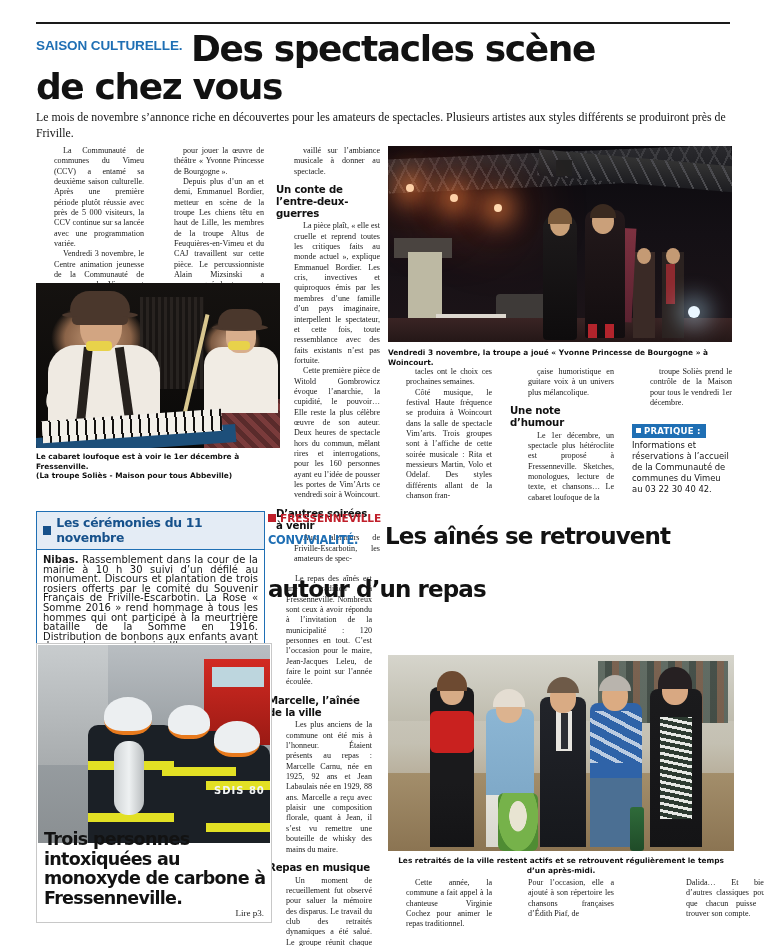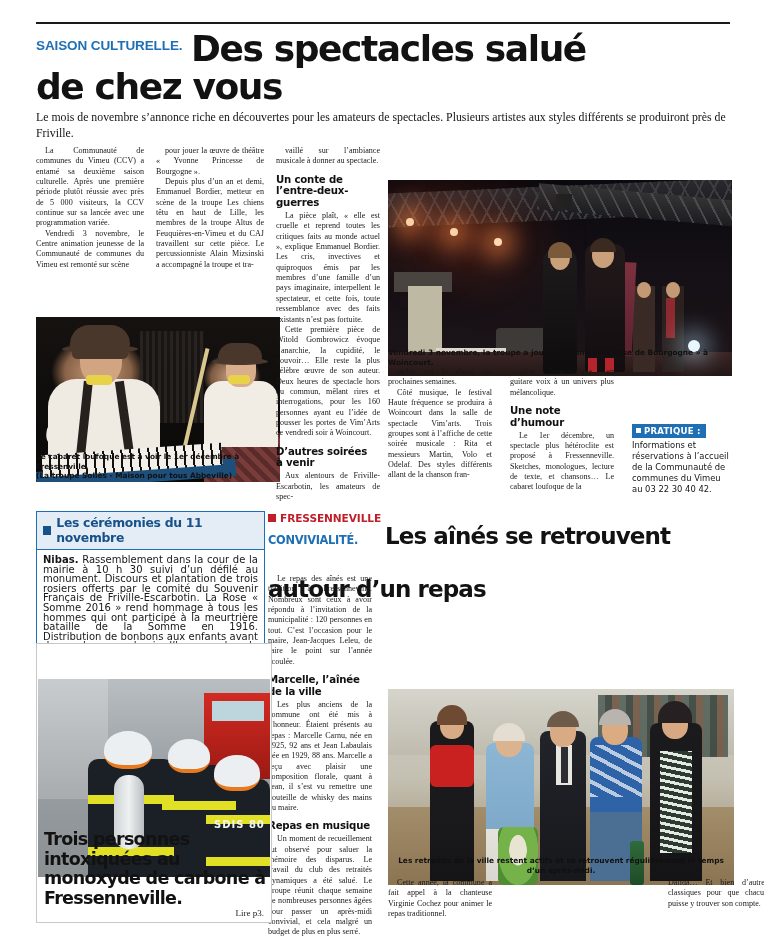--- a/index.html
+++ b/index.html
@@ -72,36 +72,36 @@
   .col {
     position: absolute;
     font-family: "Liberation Serif", serif;
     font-size: 8.1px;
     line-height: 10.35px;
     text-align: justify;
     color: #181818;
     -webkit-hyphens: auto;
     hyphens: auto;
   }
-  .col p { margin: 0 0 0 0; text-indent: 9px; }
+  .col p { margin: 0 0 0 18px; text-indent: 9px; }
   .col p.noindent { text-indent: 0; }
   .subhead {
     font-family: "DejaVu Sans", sans-serif;
     font-weight: bold;
     font-size: 10.2px;
     line-height: 11.8px;
     letter-spacing: -0.2px;
     color: #101010;
     margin: 7px 0 2px 0;
     text-indent: 0;
     text-align: left;
   }
 
   
-  .photo { position: absolute; overflow: hidden; background:#2a2a2a;margin-top:34px; }
+  .photo { position: absolute; overflow: hidden; background:#2a2a2a; }
   .caption {
     position: absolute;
     font-family: "DejaVu Sans", sans-serif;
     font-weight: bold;
     font-size: 7.4px;
     line-height: 9.6px;
     color: #101010;
   }
 
   
@@ -363,21 +363,21 @@
   }
 </style>
 </head>
 <body>
 
 <div class="page">
 
   <div class="rule-top"></div>
 
   <div class="headline1">
-    <span class="h1line1">Des spectacles salué</span>
+    <span class="h1line1">Des spectacles scène</span>
     <span class="h1line2">de chez vous</span>
   </div>
   <div class="kicker-wrap">
     <span class="kicker">SAISON CULTURELLE.</span>
   </div>
 
   <div class="standfirst">Le mois de novembre s’annonce riche en découvertes pour les amateurs de spectacles. Plusieurs artistes aux styles différents se produiront près de Friville.</div>
 
   <div class="col" style="left:36px; top:146px; width:108px; height:132px;">
     <p>La Communauté de communes du Vimeu (CCV) a entamé sa deuxième saison culturelle. Après une première période plutôt réussie avec près de 5 000 visiteurs, la CCV continue sur sa lancée avec une programmation variée.</p>
@@ -465,20 +465,23 @@
     <p>tacles ont le choix ces prochaines semaines.</p>
     <p>Côté musique, le festival Haute fréquence se produira à Woincourt dans la salle de spectacle Vim’arts. Trois groupes sont à l’affiche de cette soirée musicale : Rita et messieurs Martin, Volo et Odelaf. Des styles différents allant de la chanson fran-</p>
   </div>
 
   <div class="col" style="left:510px; top:367px; width:104px; height:110px;">
     <p>çaise humoristique en guitare voix à un univers plus mélancolique.</p>
     <div class="subhead">Une note d’humour</div>
     <p>Le 1er décembre, un spectacle plus hétéroclite est proposé à Fressenneville. Sketches, monologues, lecture de texte, et chansons… Le cabaret loufoque de la</p>
   </div>
 
+  <div class="col" style="left:632px; top:367px; width:100px; height:50px;">
+    <p>troupe Soliès prend le contrôle de la Maison pour tous le vendredi 1er décembre.</p>
+  </div>
 
   <div class="pratique-tag">
     <span class="sq2"></span>
     <span>PRATIQUE :</span>
   </div>
   <div class="pratique-body">Informations et réservations à l’accueil de la Communauté de communes du Vimeu au 03 22 30 40 42.</div>
 
   <div class="box-ceremonies">
     <div class="bhead">
       <span class="sq"></span>
@@ -536,20 +539,23 @@
     <div class="p5h"></div>
     <div class="p5hair"></div>
     <div class="bouquet"></div>
     <div class="bottle"></div>
   </div>
   <div class="caption" style="left:388px; top:856px; width:346px;text-align:center;">Les retraités de la ville restent actifs et se retrouvent régulièrement le temps d’un après-midi.</div>
 
   <div class="col" style="left:388px; top:878px; width:104px; height:52px;">
     <p>Cette année, la commune a fait appel à la chanteuse Virginie Cochez pour animer le repas traditionnel.</p>
   </div>
+  <div class="col" style="left:510px; top:878px; width:104px; height:52px;">
+    <p class="noindent">Pour l’occasion, elle a ajouté à son répertoire les chansons françaises d’Édith Piaf, de</p>
+  </div>
   <div class="col" style="left:668px; top:878px; width:100px; height:52px;">
     <p class="noindent">Dalida… Et bien d’autres classiques pour que chacun puisse y trouver son compte.</p>
   </div>
 
   <div class="fire-box"></div>
   <div class="photo" id="photo-fire">
     <div class="bg"></div>
     <div class="wall"></div>
     <div class="truck"></div>
     <div class="truckwin"></div>

